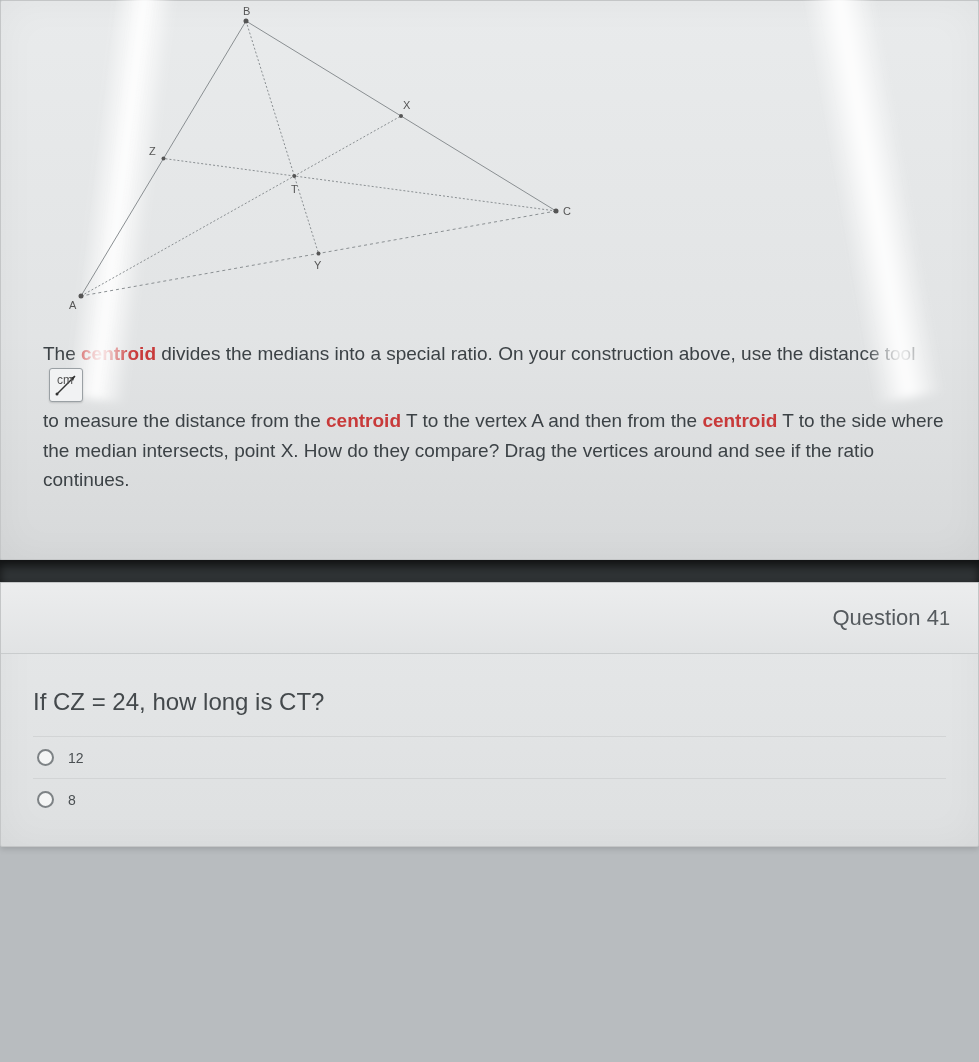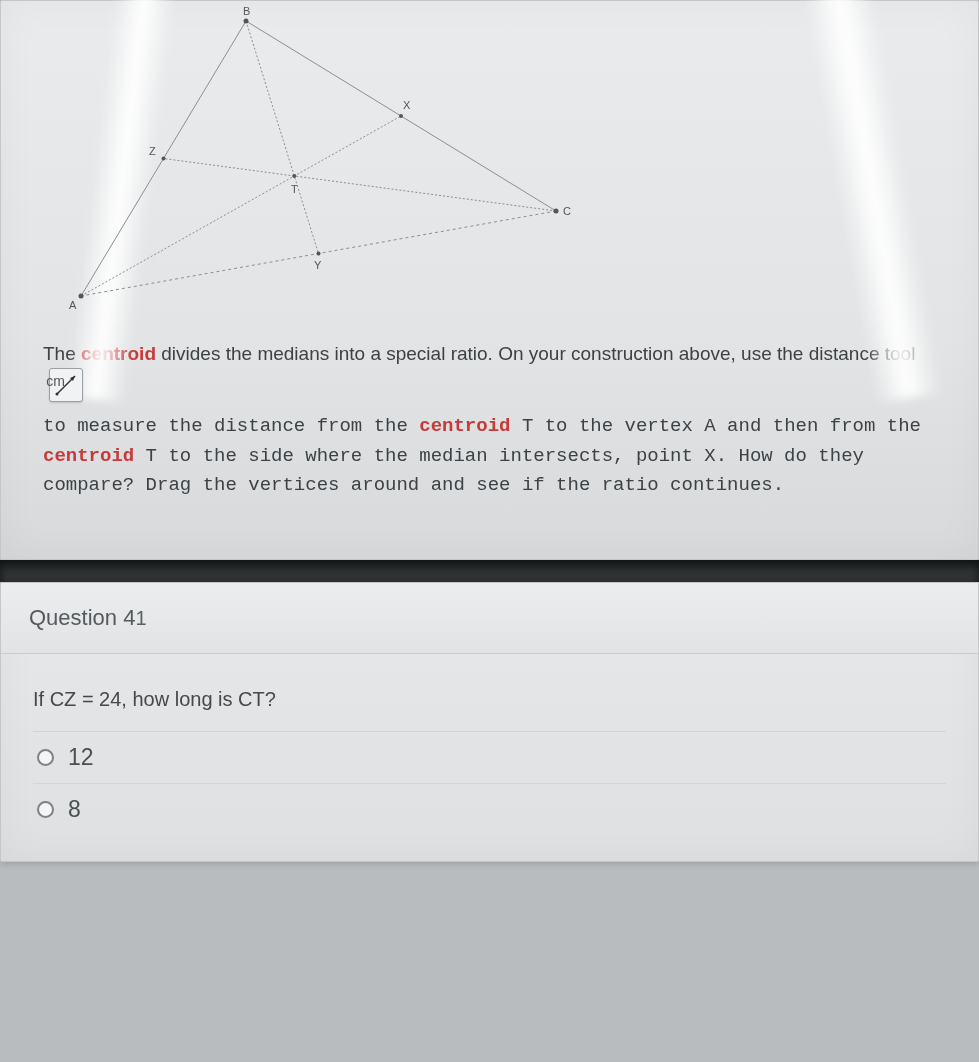--- a/index.html
+++ b/index.html
@@ -47,62 +47,62 @@
     height: 34px;
     border: 1px solid #9aa0a4;
     border-radius: 3px;
     background: #f1f2f3;
     vertical-align: middle;
     margin-left: 6px;
     position: relative;
     box-shadow: 0 1px 2px rgba(0,0,0,0.15);
   }
   .tool-icon .cm {
-    font-size: 14px;
+    font-size: 12px;
     position: absolute;
     top: 2px;
-    right: 17px;
+    right: 9px;
     color: #555;
     margin-left: 15px;
   }
   .tool-icon svg { width: 26px; height: 26px; }
   
   .gap { height: 22px; background: #2f3335; width: 100%; box-shadow: inset 0 6px 10px rgba(0,0,0,0.6); }
   
   .panel-question {
     width: 979px;
     background: linear-gradient(180deg, #e6e8e9 0%, #dee0e1 100%);
     border: 1px solid #c4c6c7;
   }
   .q-header {
     display: flex;
-    justify-content: flex-start;
+    justify-content: flex-end;
     align-items: center;
     padding: 22px 28px;
     border-bottom: 1px solid #c9cccd;
     font-size: 22px;
     color: #555a5e;
     background: linear-gradient(180deg, #ecedee 0%, #e1e3e4 100%);
   }
   .q-header .pts { font-size: 20px; color: #5b6063; }
   .q-body {
     padding: 34px 32px 20px 32px;
-    font-size: 20px;
+    font-size: 24px;
     color: #44494c;
   }
   .options {
     padding: 0 32px 26px 32px;
   }
   .opt {
     display: flex;
     align-items: center;
     gap: 14px;
     padding: 12px 4px;
     border-top: 1px solid #d2d4d5;
-    font-size: 23px;
+    font-size: 14px;
     color: #4a4f52;
   }
   .opt:first-child { border-top: 1px solid #d2d4d5; }
   .radio {
     width: 17px;
     height: 17px;
     border: 2px solid #7d8285;
     border-radius: 50%;
     background: #f4f5f5;
     flex-shrink: 0;
@@ -161,21 +161,21 @@
       <span>The </span><span class="centroid">centroid</span><span> divides the medians into a special ratio.  On your construction above, use the distance tool </span>
       <span class="tool-icon">
         <span class="cm">cm</span>
         <svg viewBox="0 0 26 26">
           <line x1="4" y1="22" x2="22" y2="4" stroke="#333" stroke-width="1.5"></line>
           <polygon points="22,4 17,6 20,9" fill="#333"></polygon>
           <circle cx="4" cy="22" r="1.5" fill="#333"></circle>
         </svg>
       </span>
     </p>
-    <p style="margin-top:10px;font-family:Liberation Mono, monospace;">
+    <p style="margin-top:4px;">
       <span>to measure the distance from the </span><span class="centroid">centroid</span><span> T to the vertex A and then from the </span><span class="centroid">centroid</span><span> T to the side where the median intersects, point X.  How do they compare?  Drag the vertices around and see if the ratio continues.</span>
     </p>
   </div>
 </div>
 
 <div class="gap"></div>
 
 <div class="panel panel-question">
   <div class="q-header">
     <span>Question 4</span>

